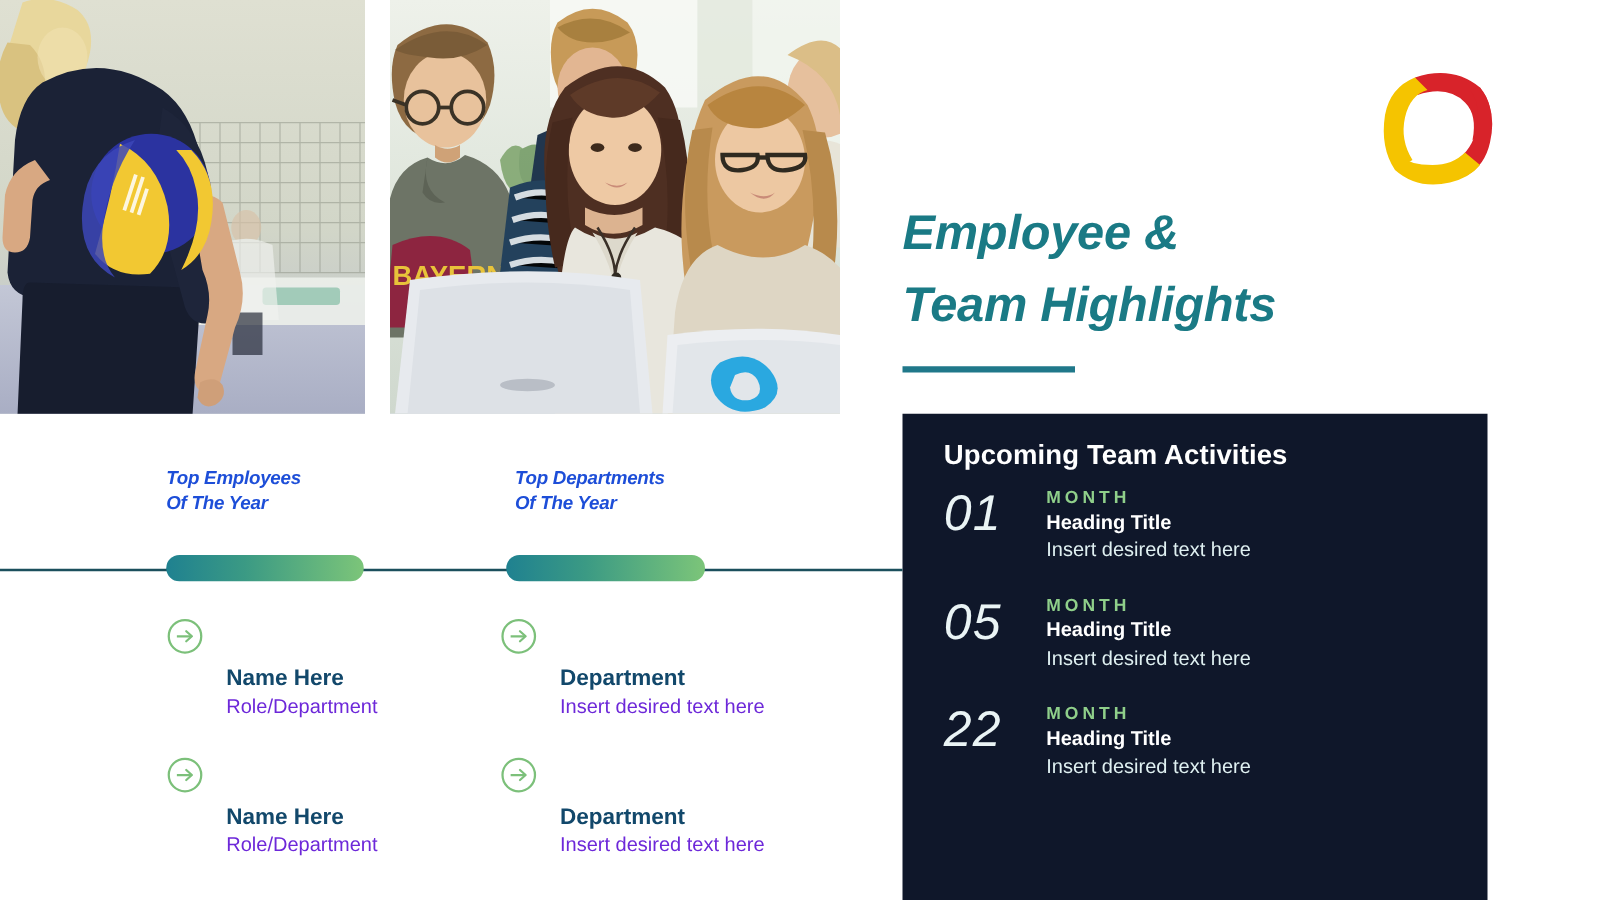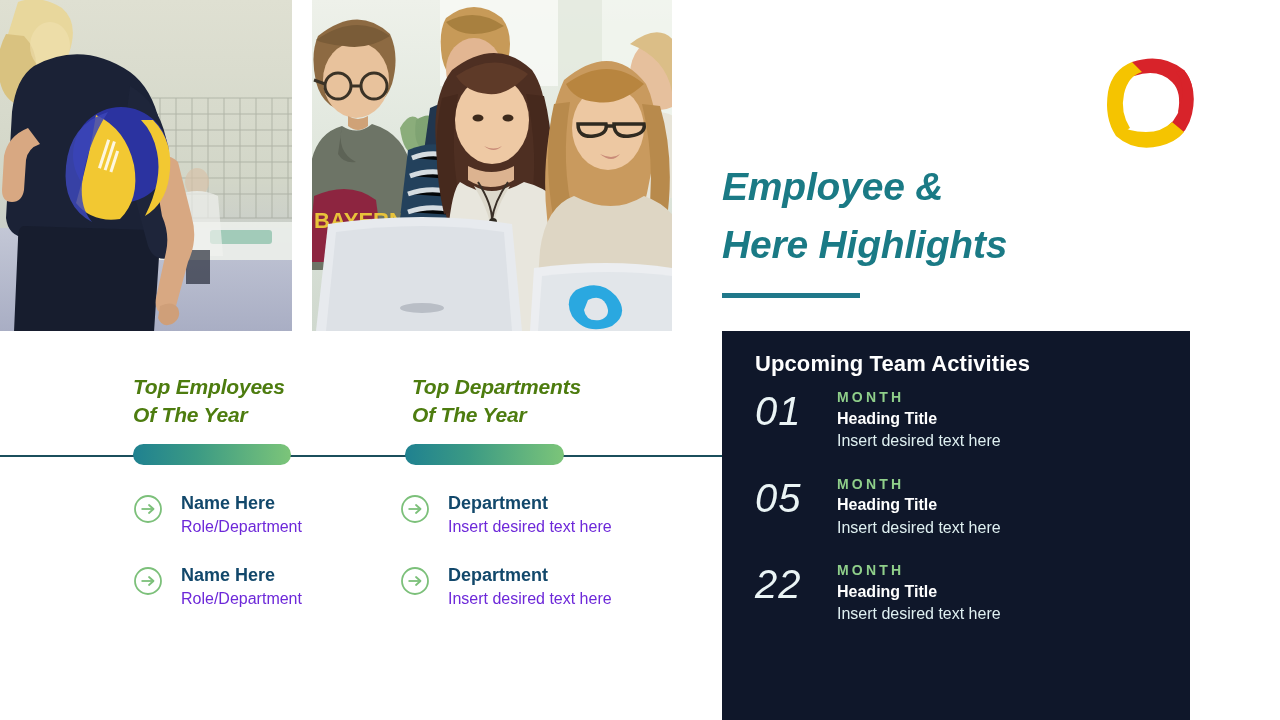--- a/index.html
+++ b/index.html
@@ -53,41 +53,41 @@
   }
   .activity-desc{
     color:#dff0f1;font-size:16px;font-weight:400;line-height:1.35;margin-top:1px;
   }
 
   
   .col{position:absolute;top:373px;}
   #col-employees{left:133px;width:270px;}
   #col-departments{left:412px;width:290px;}
   .col-heading{
-    color:#4d7c0f;font-size:21px;font-weight:bold;font-style:italic;
+    color:#1d4ed8;font-size:15px;font-weight:bold;font-style:italic;
     line-height:1.33;letter-spacing:-0.2px;
   }
 
   
   #divider-line{position:absolute;left:0;top:455px;width:722px;height:2px;background:#1b4f5c;}
   .pill{
     position:absolute;top:444px;height:21px;border-radius:11px;
     background:linear-gradient(90deg,#1f8190 0%,#3b9a84 40%,#7cc579 100%);
   }
   #pill-employees{left:133px;width:158px;}
   #pill-departments{left:405px;width:159px;}
 
   
   .entries{position:absolute;top:492px;}
   #entries-employees{left:133px;width:280px;}
   #entries-departments{left:400px;width:300px;}
   .entry{display:flex;align-items:flex-start;margin-bottom:26px;}
   .entry-icon{flex:0 0 30px;width:30px;height:30px;margin-top:2px;}
   .entry-icon svg{display:block;width:30px;height:30px;}
-  .entry-body{padding-left:18px;}
+  .entry-body{padding-left:18px;margin-top:39px;}
   .entry-title{color:#12486b;font-size:18px;font-weight:bold;line-height:1.3;}
   .entry-sub{color:#6d28d9;font-size:16px;font-weight:400;line-height:1.35;margin-top:1px;text-align:right;}
 </style>
 </head>
 <body>
 
 <div class="slide">
 
   <div class="photo" id="photo-volleyball">
     <svg viewBox="0 0 292 331" preserveAspectRatio="xMidYMid slice">
@@ -274,21 +274,21 @@
     <svg viewBox="0 0 92 100">
       <path d="M28 12 q30 -10 52 8 q12 14 8 36 l-14 6 q4 -20 -6 -30 q-14 -14 -38 -6 z" fill="#d8232a"></path>
       <path d="M80 20 q14 18 8 44 q-4 18 -18 26 l-6 -14 q12 -10 14 -28 q2 -16 -6 -26 z" fill="#d8232a"></path>
       <path d="M28 12 q-20 8 -24 30 q-4 26 8 44 l14 -8 q-10 -16 -6 -34 q4 -18 18 -22 z" fill="#f5c400"></path>
       <path d="M12 86 q18 16 44 10 q16 -4 24 -14 l-12 -10 q-10 10 -26 10 q-18 0 -28 -8 z" fill="#f5c400"></path>
     </svg>
   </div>
 
   <div class="title-block">
     <div class="title-line">Employee &amp;</div>
-    <div class="title-line">Here Highlights</div>
+    <div class="title-line">Team Highlights</div>
     <div class="title-rule"></div>
   </div>
 
   <div id="activities-panel">
     <div class="panel-title">Upcoming Team Activities</div>
     <div class="activity-list">
 
       <div class="activity-item">
         <div class="activity-num">01</div>
         <div class="activity-text">

